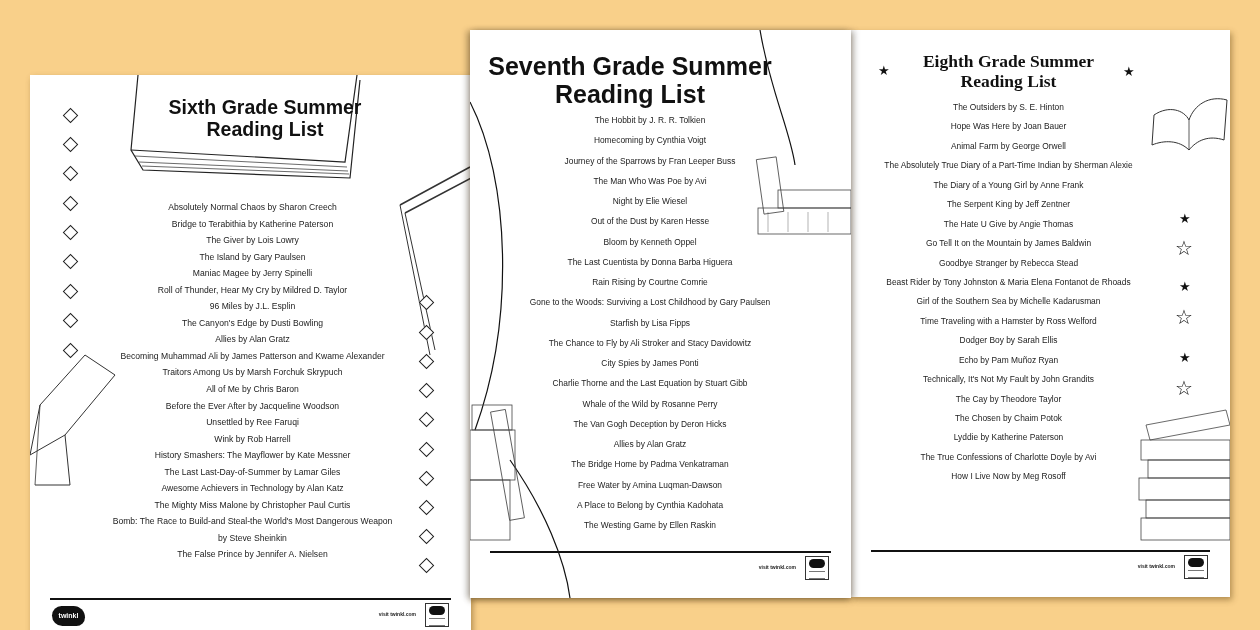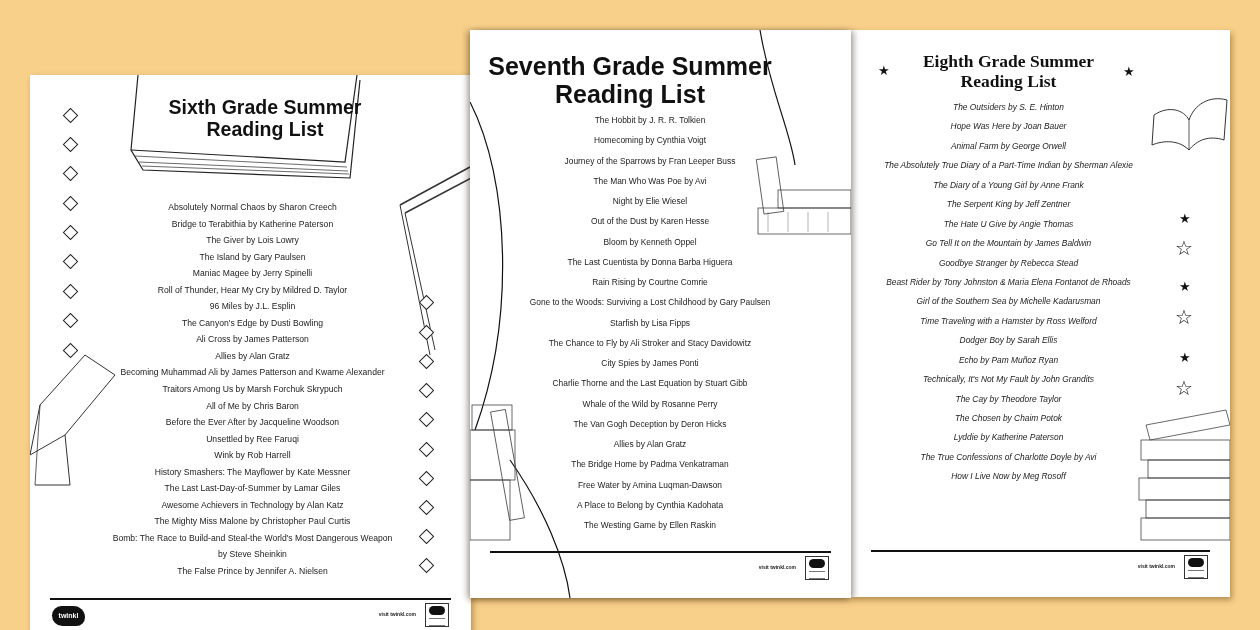--- a/index.html
+++ b/index.html
@@ -21,21 +21,21 @@
   #sheet7 .title { left: 0; top: 22px; width: 320px; font-size: 25px; }
   #sheet8 .title { left: 55px; top: 22px; width: 205px; font-size: 17.5px; font-family: Liberation Serif, serif; }
 
   .book-list { position: absolute; list-style: none; text-align: center; color: #222; }
   .book-list li { white-space: nowrap; }
   #sheet6 .book-list { left: 55px; top: 124px; width: 335px; font-size: 8.6px; }
   #sheet6 .book-list li { height: 16.55px; line-height: 16.55px; }
   #sheet7 .book-list { left: 0; top: 80px; width: 320px; font-size: 8.4px; padding-left: 40px; }
   #sheet7 .book-list li { height: 20.25px; line-height: 20.25px; }
   #sheet8 .book-list { left: 5px; top: 68px; width: 305px; font-size: 8.4px; }
-  #sheet8 .book-list li { height: 19.45px; line-height: 19.45px; font-style: italic; }
+  #sheet8 .book-list li { height: 19.45px; line-height: 19.45px; }
 
   .checkbox {
     position: absolute; width: 11px; height: 11px; border: 1.2px solid #222;
     transform: rotate(45deg); background: #fff; cursor: pointer;
   }
 
   .footer-rule { position: absolute; left: 20px; right: 20px; height: 2px; background: #111; }
   #sheet6 .footer-rule { top: 523px; }
   #sheet7 .footer-rule { top: 521px; }
   #sheet8 .footer-rule { top: 520px; }
@@ -112,21 +112,20 @@
 
   <ul class="book-list">
     <li>Absolutely Normal Chaos by Sharon Creech</li>
     <li>Bridge to Terabithia by Katherine Paterson</li>
     <li>The Giver by Lois Lowry</li>
     <li>The Island by Gary Paulsen</li>
     <li>Maniac Magee by Jerry Spinelli</li>
     <li>Roll of Thunder, Hear My Cry by Mildred D. Taylor</li>
     <li>96 Miles by J.L. Esplin</li>
     <li>The Canyon's Edge by Dusti Bowling</li>
-    <li>Ali Cross by James Patterson</li>
     <li>Allies by Alan Gratz</li>
     <li>Becoming Muhammad Ali by James Patterson and Kwame Alexander</li>
     <li>Traitors Among Us by Marsh Forchuk Skrypuch</li>
     <li>All of Me by Chris Baron</li>
     <li>Before the Ever After by Jacqueline Woodson</li>
     <li>Unsettled by Ree Faruqi</li>
     <li>Wink by Rob Harrell</li>
     <li>History Smashers: The Mayflower by Kate Messner</li>
     <li>The Last Last-Day-of-Summer by Lamar Giles</li>
     <li>Awesome Achievers in Technology by Alan Katz</li>

